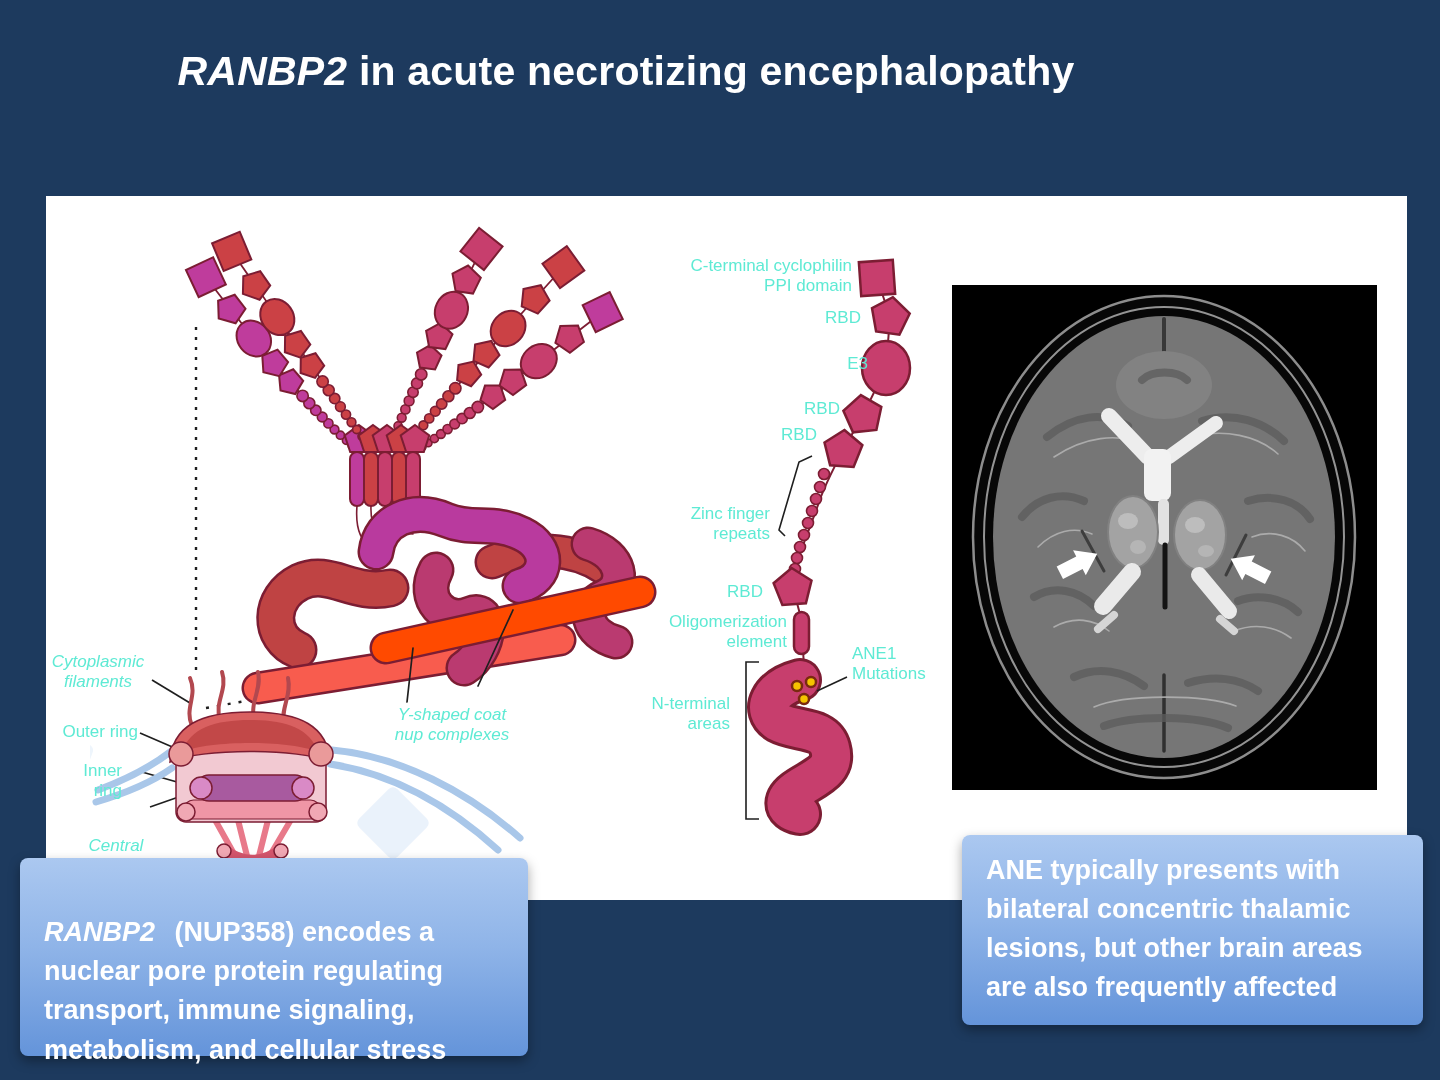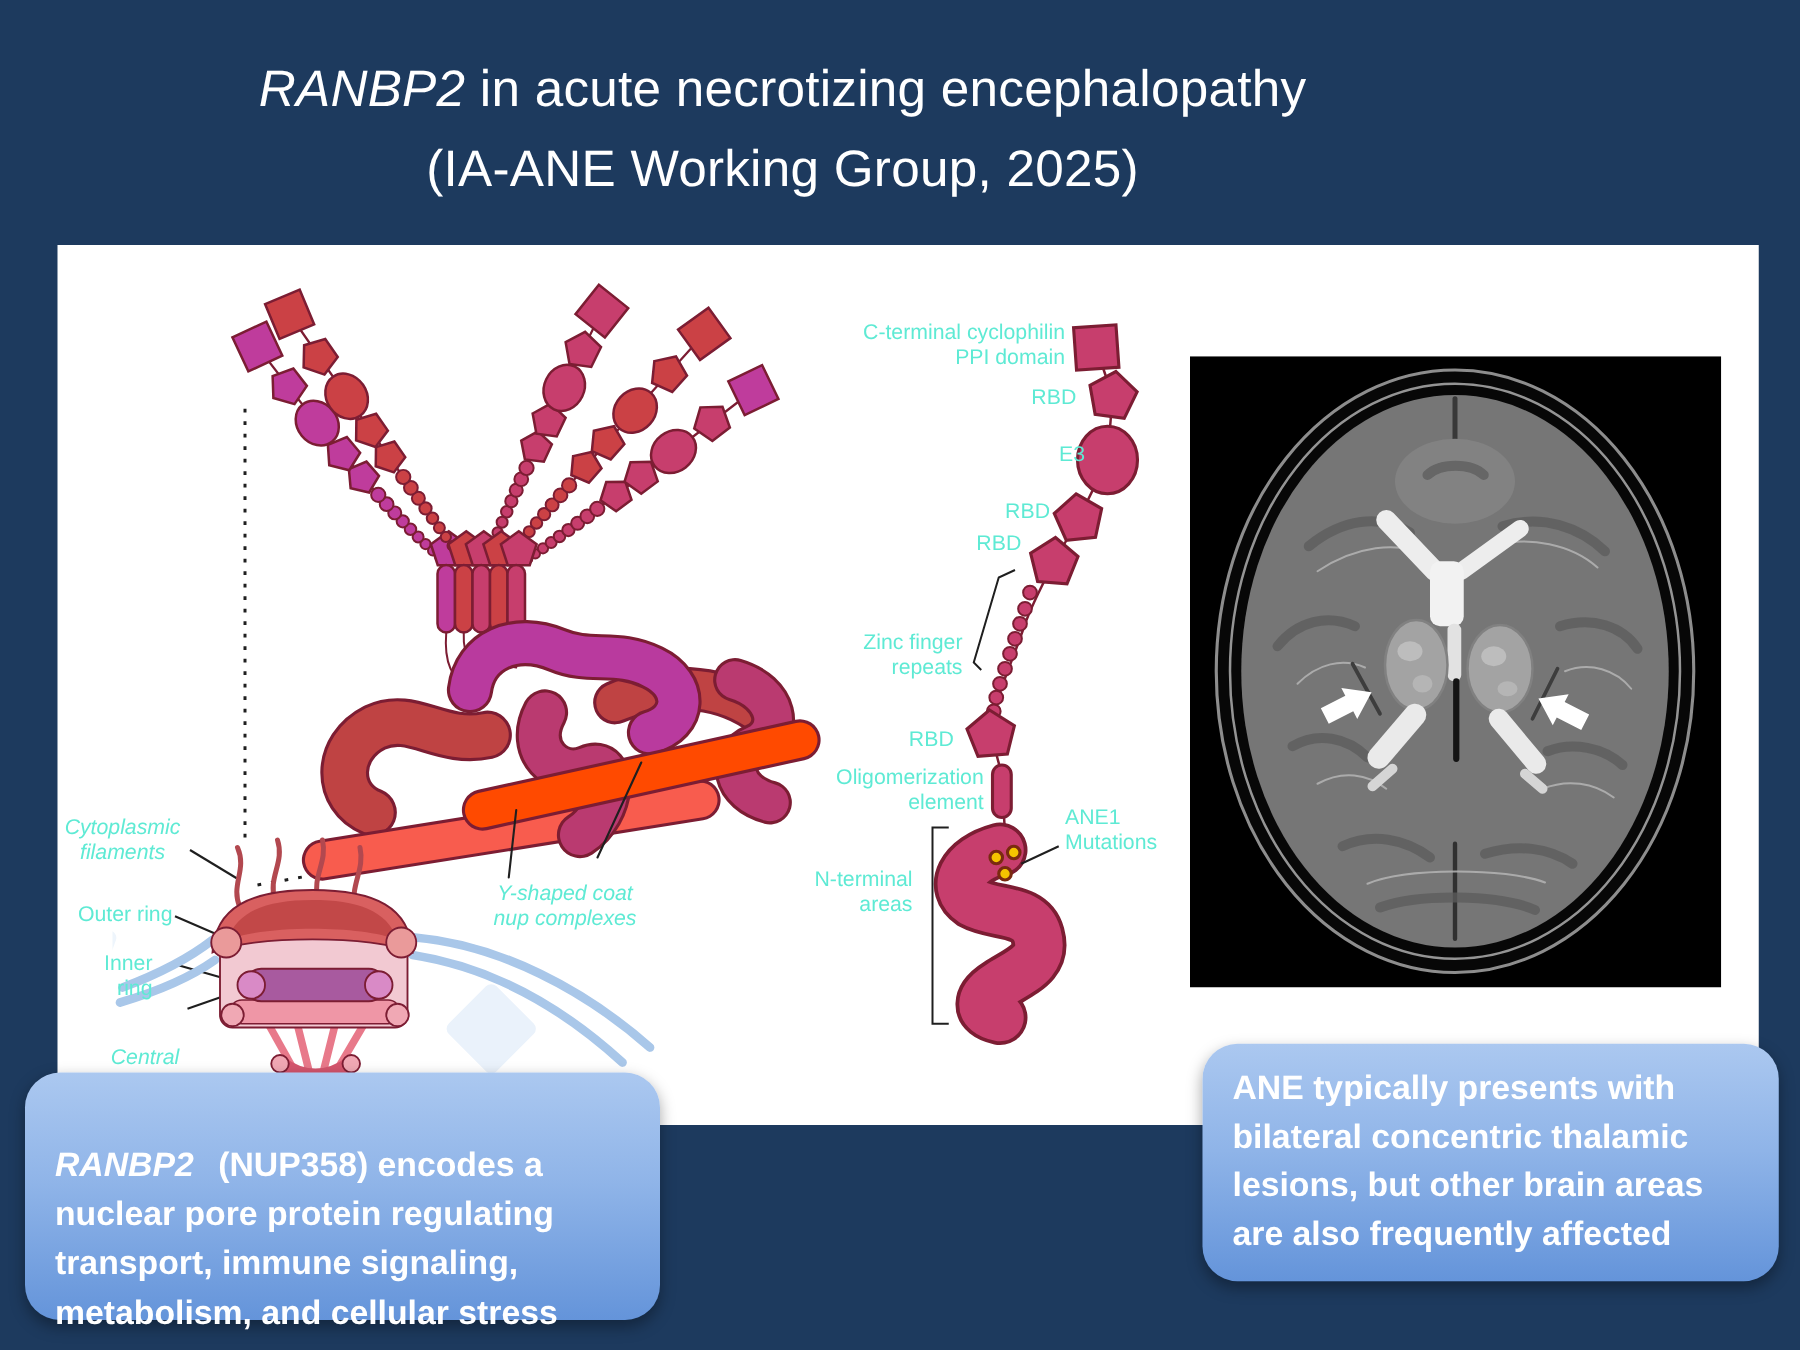--- a/index.html
+++ b/index.html
@@ -1,39 +1,38 @@
 <!DOCTYPE html>
 <html><head>
 <meta charset="utf-8">
 <style>
   html,body{margin:0;padding:0;background:#10253f;}
   #slide{position:relative;width:1440px;height:1080px;background:#1d3a5e;overflow:hidden;
          font-family:"Liberation Sans", sans-serif;}
   #title{position:absolute;left:0;top:40px;width:1252px;text-align:center;color:#ffffff;
-         font-size:41px;font-weight:400;line-height:1.55;letter-spacing:0.2px;}
+         font-size:41px;font-weight:700;line-height:1.55;letter-spacing:0.2px;}
   #panel{position:absolute;left:46px;top:196px;width:1361px;height:704px;background:#ffffff;}
   svg.fig{position:absolute;}
   .lbl{position:absolute;font-size:17px;line-height:1.18;color:#5eead4;white-space:pre-line;z-index:4;}
   .r{text-align:right;} .c{text-align:center;font-style:italic;}
-  .callout{position:absolute;z-index:6;border-radius:28px;color:#ffffff;font-weight:bold;
+  .callout{position:absolute;z-index:6;border-radius:8px;color:#ffffff;font-weight:bold;
            font-size:27px;line-height:1.45;padding:16px 24px;box-sizing:border-box;
            background:linear-gradient(180deg,#abc8f0 0%,#8fb4e8 45%,#6494da 100%);
            box-shadow:0 5px 12px rgba(0,0,0,0.35);white-space:pre-line;}
   #callout-left{left:20px;top:858px;width:508px;height:198px;}
   #callout-right{left:962px;top:835px;width:461px;height:190px;}
   .pre{white-space:pre-line;margin-left:12px;}
 </style>
 </head>
 <body>
 
 <div id="slide">
 
   <div id="title">
     <div><i>RANBP2</i><span> in acute necrotizing encephalopathy</span></div>
-    <div>(IA-ANE Working Group, 2025)</div>
   </div>
 
   <div id="panel"></div>
 
   <svg class="fig" style="left:90px;top:210px;width:570px;height:670px;z-index:3" viewBox="90 210 570 670">
     <g stroke="#1f1f1f">
       <path d="M196,327 L196,674" fill="none" stroke-width="2.4" stroke-dasharray="3 7"></path>
       <path d="M206,708 L330,686" fill="none" stroke-width="2.4" stroke-dasharray="3 8"></path>
       <path d="M152,680 L190,703" stroke-width="1.7"></path>
       <path d="M140,733 L177,749" stroke-width="1.7"></path>

